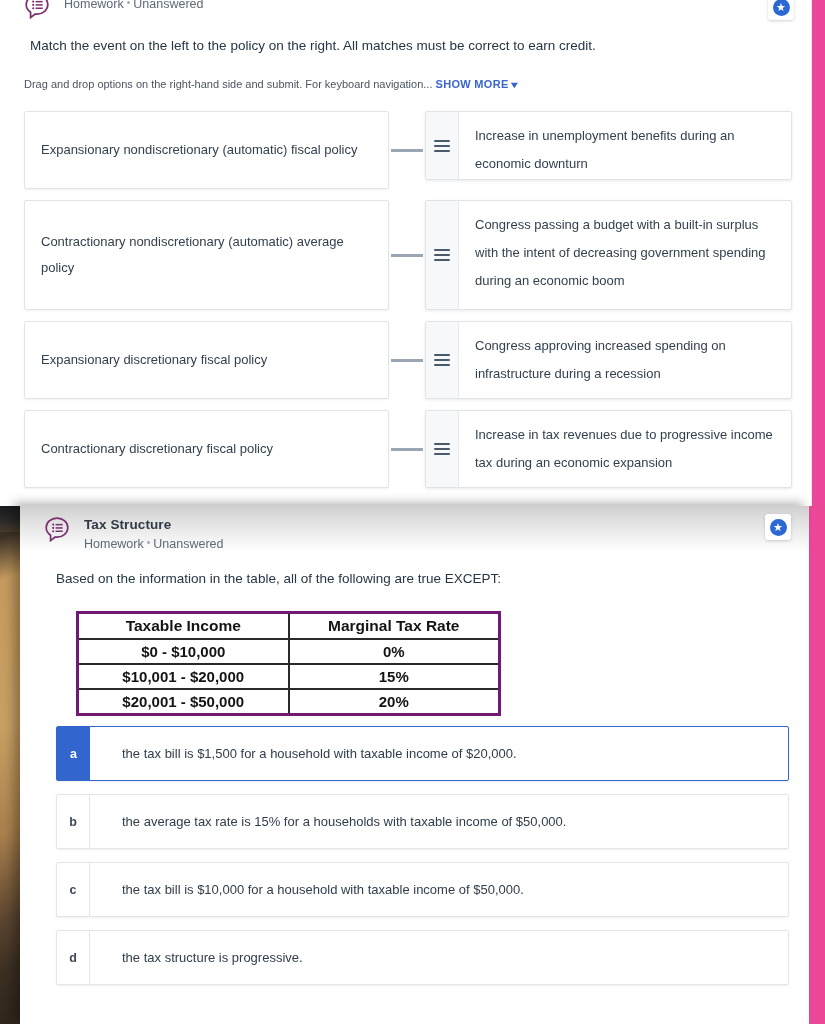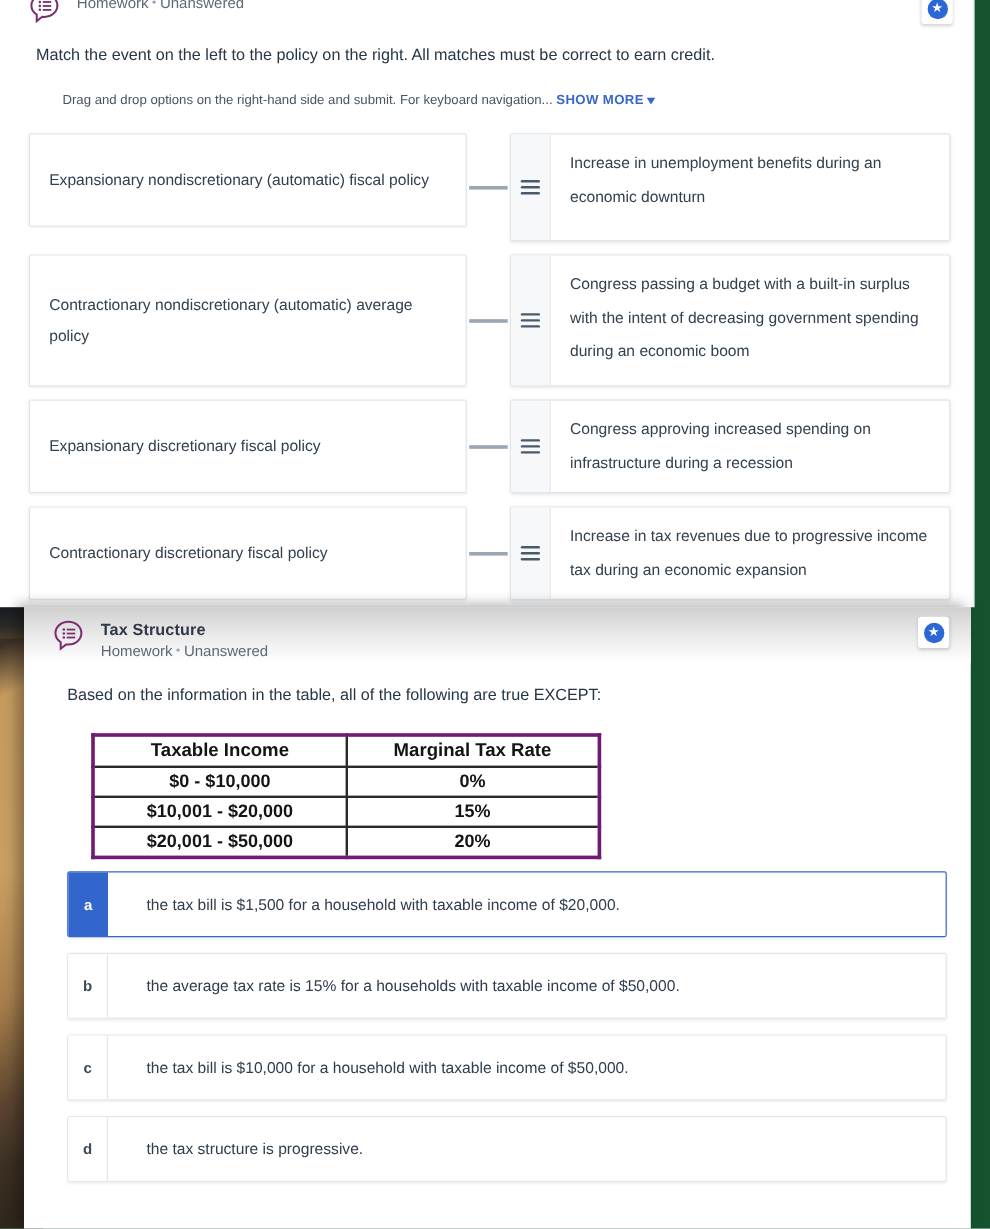--- a/index.html
+++ b/index.html
@@ -8,21 +8,21 @@
     margin: 0; padding: 0;
     width: 825px; height: 1024px;
     overflow: hidden;
     background: #ffffff;
     font-family: "Liberation Sans", sans-serif;
   }
   #root {
     position: relative;
     width: 825px;
     height: 1024px;
-    background: #14532d;
+    background: #ec4899;
   }
 
   
   .desktop-backdrop {
     position: absolute;
     left: 0; top: 506px;
     width: 36px; height: 518px;
     background: linear-gradient(160deg, #30281f 0%, #3a3026 6%, #c49a5e 14%,
                                 #c89f62 42%, #a87f4c 62%, #5c4530 78%,
                                 #3b2f22 88%, #2d241a 100%);
@@ -294,33 +294,33 @@
             <span>Homework</span><span class="hdr-dot">•</span><span>Unanswered</span>
           </div>
         </div>
         <div class="star-badge">
           <span class="circ">★</span>
         </div>
       </div>
 
       <div class="prompt" style="margin-top:4px;">Match the event on the left to the policy on the right. All matches must be correct to earn credit.</div>
 
-      <div class="sub-instruction" style="margin-top:20px;margin-left:28px;">
+      <div class="sub-instruction" style="margin-top:20px;">
         <span>Drag and drop options on the right-hand side and submit. For keyboard navigation...</span>
         <span class="show-more"><span>SHOW MORE</span><span class="chev">▾</span></span>
       </div>
 
       <div class="match-wrap" style="margin-top:18px;">
 
         <div class="match-row">
           <div class="left-box" style="height:78px;">
             <span class="txt">Expansionary nondiscretionary (automatic) fiscal policy</span>
           </div>
           <div class="connector"></div>
-          <div class="right-box" style="height:90px;">
+          <div class="right-box" style="height:69px;">
             <div class="drag-handle">
                 <div class="bars">
                   <i></i>
                   <i></i>
                   <i></i>
                 </div>
               </div>
             <div class="txt">Increase in unemployment benefits during an economic downturn</div>
           </div>
         </div>

